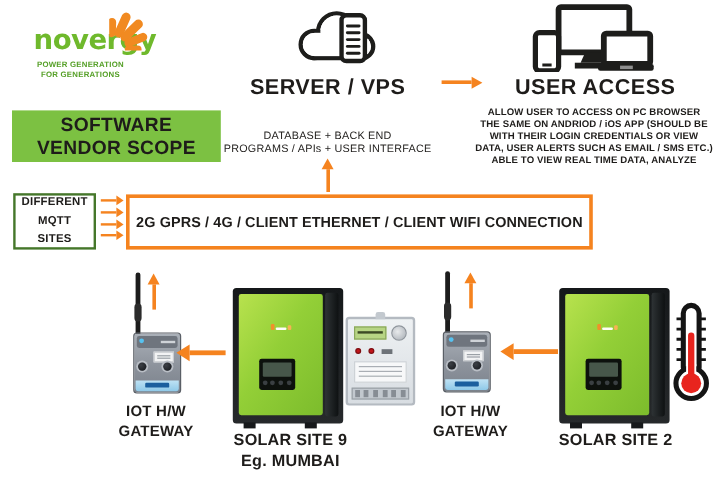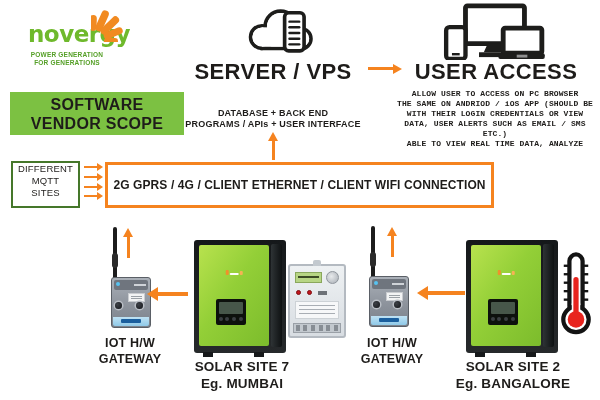--- a/index.html
+++ b/index.html
@@ -4,50 +4,50 @@
 <style>
   :root{
     --accent-orange:#F5831F; --brand-green:#6FB92C; --badge-green:#7CC142;
     --border-green:#45772A; --ink:#1E1C1A; --thermo-red:#E8241E;
   }
   *{margin:0;padding:0;box-sizing:border-box;}
   body{background:#888;display:flex;justify-content:center;align-items:flex-start;font-family:"Liberation Sans",sans-serif;}
   .stage{position:relative;width:600px;height:400px;background:#ffffff;overflow:hidden;color:var(--ink);}
   .abs{position:absolute;}
   .ctr{text-align:center;}
-  .hd{font-weight:800;font-size:22px;letter-spacing:.4px;line-height:24px;text-align:center;}
-  .sub{font-weight:700;font-size:9px;letter-spacing:.2px;line-height:11px;}
+  .hd{font-weight:800;font-size:18px;letter-spacing:.4px;line-height:24px;text-align:center;}
+  .sub{font-weight:400;font-size:9px;letter-spacing:.2px;line-height:11px;}
 
   
   .logo{left:28px;top:6px;width:150px;height:60px;}
   .logo-brand{position:absolute;left:0;top:15px;font-family:"DejaVu Sans",sans-serif;font-weight:bold;font-size:23px;color:var(--brand-green);letter-spacing:-0.5px;}
   .logo-rays{position:absolute;left:63px;top:-2px;}
   .logo-tag{position:absolute;left:-7px;top:45px;width:92px;text-align:center;font-size:6.5px;line-height:7.5px;font-weight:700;color:#56A028;letter-spacing:.2px;}
 
   
   .scope{left:10px;top:92px;width:174px;height:43px;background:var(--badge-green);display:flex;flex-direction:column;justify-content:center;align-items:center;font-weight:700;font-size:16px;line-height:19px;letter-spacing:.3px;}
 
   
-  .sites-box{left:11px;top:161px;width:69px;height:47px;background:#fff;border:2.5px solid var(--border-green);display:flex;flex-direction:column;justify-content:flex-start;align-items:center;font-weight:400;font-size:9.5px;line-height:12px;letter-spacing:.2px;}
+  .sites-box{left:11px;top:161px;width:69px;height:47px;background:#fff;border:2.5px solid var(--border-green);display:flex;flex-direction:column;justify-content:space-between;align-items:center;font-weight:700;font-size:9.5px;line-height:12px;letter-spacing:.2px;}
   .push-box{left:105px;top:162px;width:389px;height:46px;background:#fff;border:3px solid var(--accent-orange);display:flex;flex-direction:column;justify-content:center;align-items:center;font-weight:800;font-size:12px;line-height:16.5px;letter-spacing:.1px;}
 
   
   .arr{position:absolute;background:var(--accent-orange);}
   .arr::after{content:"";position:absolute;width:0;height:0;border:solid transparent;}
   .arr-r{height:3px;}
   .arr-r::after{left:100%;top:50%;transform:translateY(-50%);border-width:5px 0 5px 9px;border-left-color:var(--accent-orange);}
   .arr-sm{height:2px;}
   .arr-sm::after{left:100%;top:50%;transform:translateY(-50%);border-width:4px 0 4px 6px;border-left-color:var(--accent-orange);}
   .arr-u{width:3px;}
   .arr-u::after{bottom:100%;left:50%;transform:translateX(-50%);border-width:0 5.5px 9px 5.5px;border-bottom-color:var(--accent-orange);}
   .arr-l{height:4px;}
   .arr-l::after{right:100%;top:50%;transform:translateY(-50%);border-width:7px 11px 7px 0;border-right-color:var(--accent-orange);}
 
   
-  .uadesc{left:391px;top:89px;width:208px;font-weight:800;font-size:8px;line-height:9.9px;text-align:center;letter-spacing:.1px;font-family:Liberation Mono, monospace;}
+  .uadesc{left:391px;top:89px;width:208px;font-weight:800;font-size:8px;line-height:9.9px;text-align:center;letter-spacing:.1px;}
 
   
   .gateway{width:40px;height:51px;}
   .gw-antenna{position:absolute;left:2px;top:-50px;width:4px;height:53px;background:#1c1c1c;border-radius:2px 2px 0 0;}
   .gw-antenna::after{content:"";position:absolute;left:-1px;top:26px;width:6px;height:15px;background:#2b2b2b;border-radius:3px;}
   .gw-body{position:absolute;inset:0;background:linear-gradient(180deg,#aab0b8 0%,#8d939c 55%,#7b828c 100%);border:1px solid #5a5f66;border-radius:3px;}
   .gw-top{position:absolute;left:2px;right:2px;top:2px;height:10px;background:#6f757e;border-radius:2px;}
   .gw-led{position:absolute;left:4px;top:4px;width:4px;height:4px;border-radius:50%;background:#57c2f0;}
   .gw-model{position:absolute;right:4px;top:6px;width:12px;height:2px;background:#cfd3d8;}
   .gw-sticker{position:absolute;right:5px;top:15px;width:17px;height:9px;background:#f2f3f4;border:1px solid #c9ccd0;}
@@ -226,21 +226,21 @@
           </div>
       </div>
     </div>
     <div class="inv-right"></div>
     <div class="inv-feet">
         <i></i>
         <i></i>
       </div>
   </div>
   <div class="abs sitelabel" style="left:184px;top:359px;width:116px;">
-    <div>SOLAR SITE 7</div>
+    <div>SOLAR SITE 9</div>
     <div>Eg. MUMBAI</div>
   </div>
 
   <div class="abs meter" style="left:288px;top:264px;">
     <div class="meter-knob"></div>
     <div class="meter-lcd">
         <i></i>
       </div>
     <div class="meter-dial"></div>
     <div class="meter-leds">
@@ -307,21 +307,20 @@
       </div>
     </div>
     <div class="inv-right"></div>
     <div class="inv-feet">
         <i></i>
         <i></i>
       </div>
   </div>
   <div class="abs sitelabel" style="left:447px;top:359px;width:132px;">
     <div>SOLAR SITE 2</div>
-    <div>Eg. BANGALORE</div>
   </div>
 
   <svg class="abs" style="left:560px;top:250px;" width="32" height="88" viewBox="0 0 34 92">
     <g stroke="#141414" stroke-width="2.5">
       <line x1="4" y1="16" x2="9" y2="16"></line>
         <line x1="25" y1="16" x2="30" y2="16"></line>
       <line x1="4" y1="25" x2="9" y2="25"></line>
         <line x1="25" y1="25" x2="30" y2="25"></line>
       <line x1="4" y1="34" x2="9" y2="34"></line>
         <line x1="25" y1="34" x2="30" y2="34"></line>

